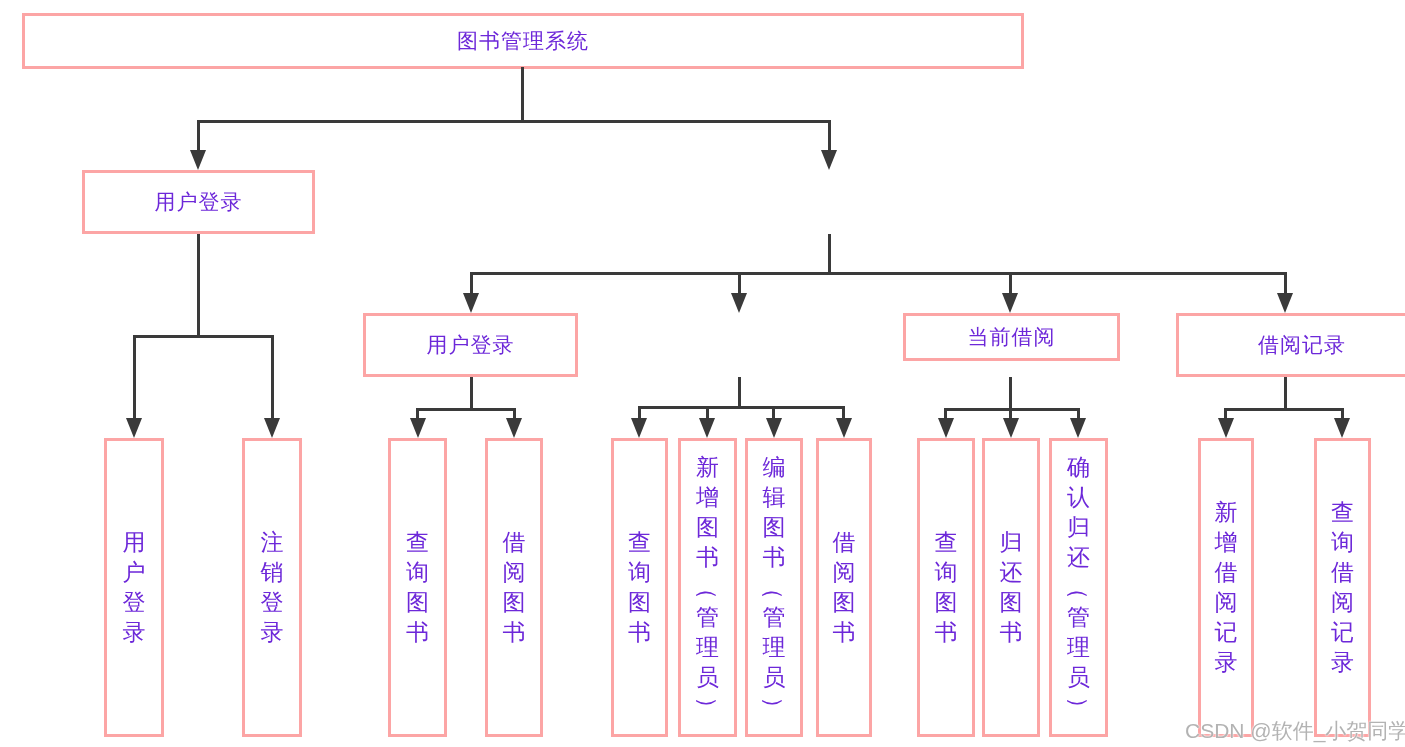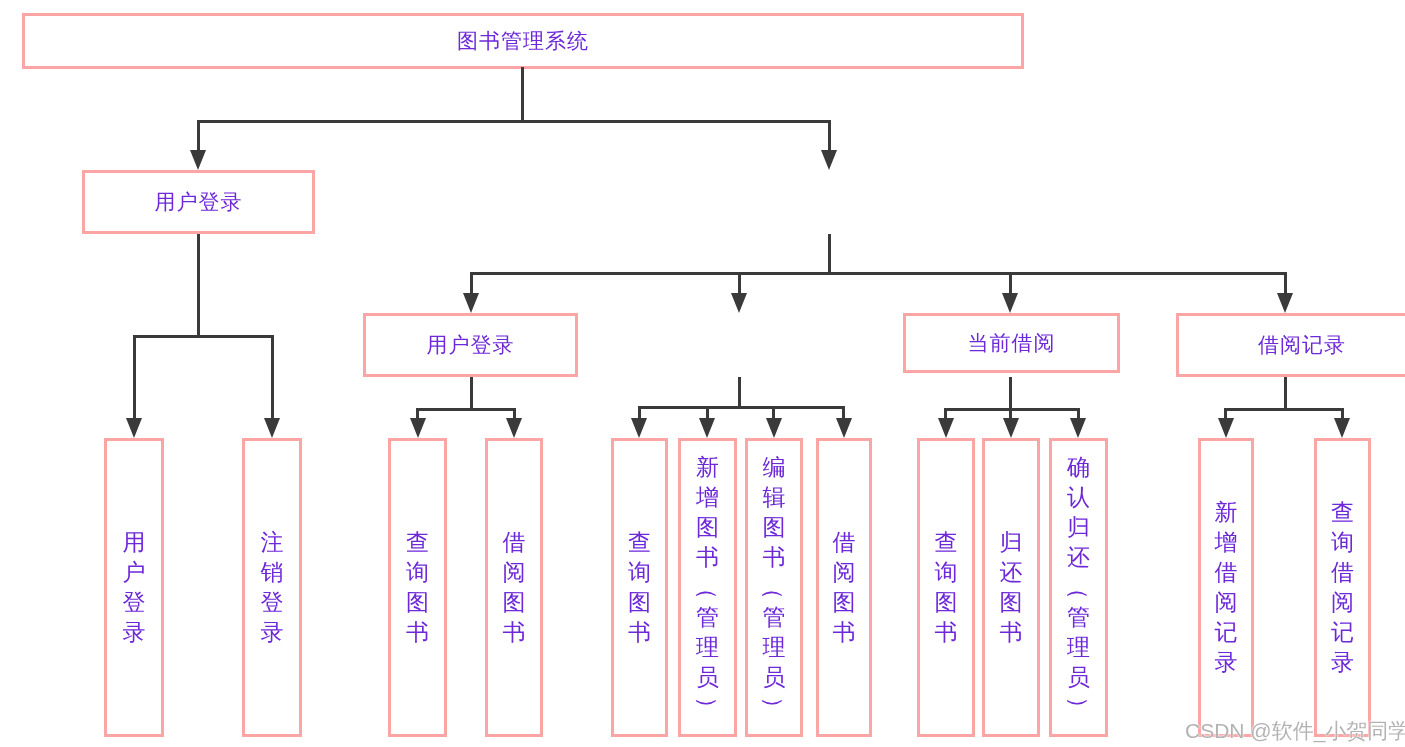--- a/index.html
+++ b/index.html
@@ -103,21 +103,21 @@
   <div class="vline" style="left:470px; top:272px; height:23px;"></div>
   <div class="arrow" style="left:463px; top:293px;"></div>
   <div class="vline" style="left:738px; top:272px; height:23px;"></div>
   <div class="arrow" style="left:731px; top:293px;"></div>
   <div class="vline" style="left:1009px; top:272px; height:23px;"></div>
   <div class="arrow" style="left:1002px; top:293px;"></div>
   <div class="vline" style="left:1284px; top:272px; height:23px;"></div>
   <div class="arrow" style="left:1277px; top:293px;"></div>
 
   <div class="node h-node" style="left:363px; top:313px; width:215px; height:64px;">用户登录</div>
-  <div class="node h-node" style="left:903px; top:313px; width:217px; height:60px;">当前借阅</div>
+  <div class="node h-node" style="left:903px; top:313px; width:217px; height:48px;">当前借阅</div>
   <div class="node h-node" style="left:1176px; top:313px; width:252px; height:64px;">借阅记录</div>
 
   <div class="vline" style="left:470px; top:377px; height:33px;"></div>
   <div class="hline" style="left:417px; top:408px; width:99px;"></div>
   <div class="vline" style="left:416px; top:408px; height:14px;"></div>
   <div class="arrow" style="left:410px; top:418px;"></div>
   <div class="vline" style="left:513px; top:408px; height:14px;"></div>
   <div class="arrow" style="left:506px; top:418px;"></div>
 
   <div class="vline" style="left:738px; top:377px; height:31px;"></div>

